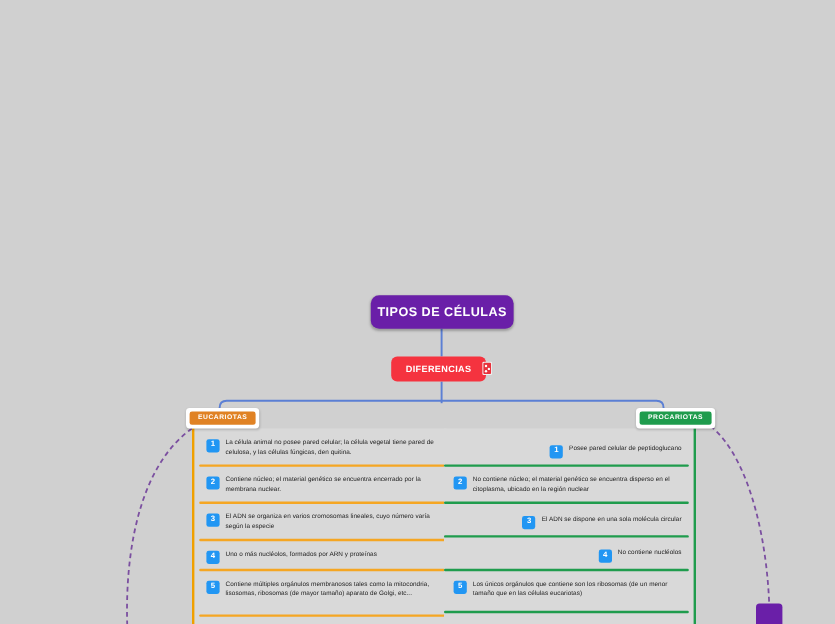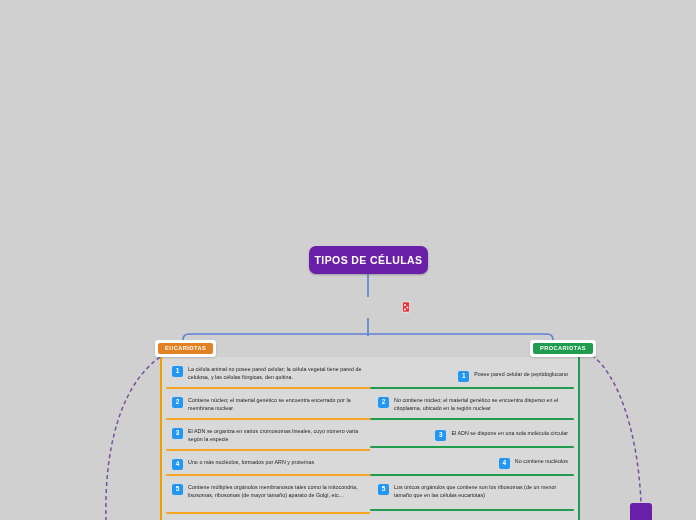--- a/index.html
+++ b/index.html
@@ -142,20 +142,23 @@
     <path d="M560,348 C596,362 618,430 621,503" stroke="#7b4fa0" stroke-width="1.5" fill="none" stroke-dasharray="4,3"></path>
 
     <path d="M152,350 l6,-2 l-1,4 z" fill="#7b4fa0"></path>
     <path d="M560,348 l-6,-2 l1,4 z" fill="#7b4fa0"></path>
   </svg>
 
   <div class="root-node">
     <span>TIPOS DE CÉLULAS</span>
   </div>
 
+  <div class="diff-node">
+    <span>DIFERENCIAS</span>
+  </div>
   <svg class="diff-badge" viewBox="0 0 10 12">
     <rect x="1" y="0.5" width="8" height="11" rx="1" fill="#f0f0f0"></rect>
     <rect x="1.8" y="1.3" width="6.4" height="9.4" rx="0.8" fill="#e8323c"></rect>
     <circle cx="4" cy="4" r="1" fill="#ffffff"></circle>
     <circle cx="6.4" cy="6.4" r="1" fill="#ffffff"></circle>
     <circle cx="4" cy="8.4" r="1" fill="#ffffff"></circle>
   </svg>
 
   <div class="chip" id="chip-euca">
     <div class="chip-inner">EUCARIOTAS</div>

